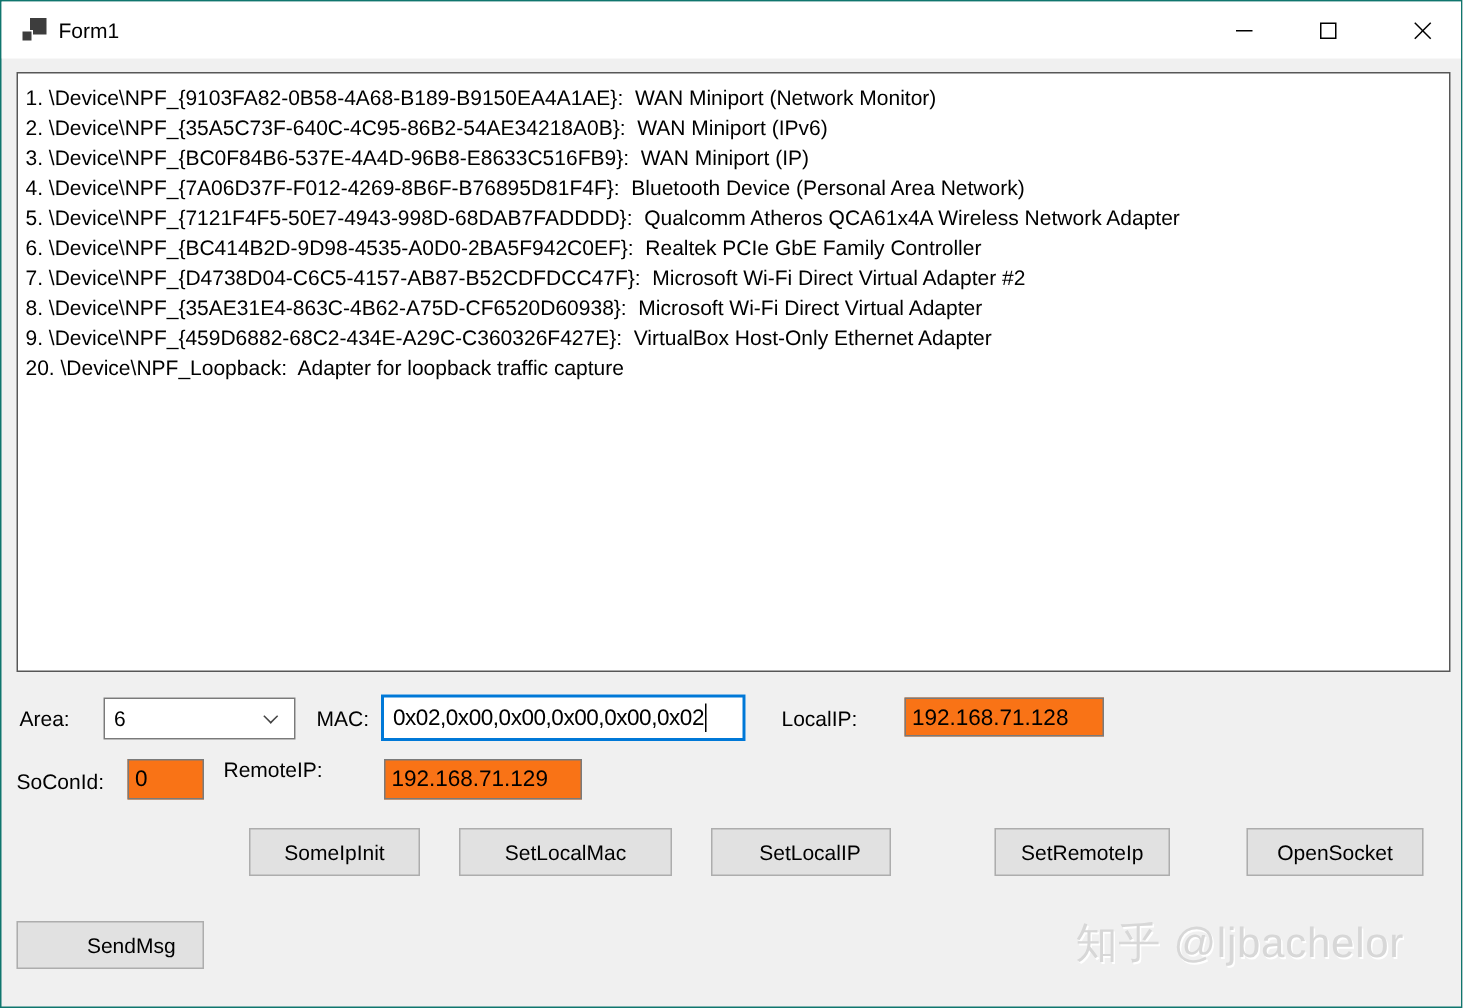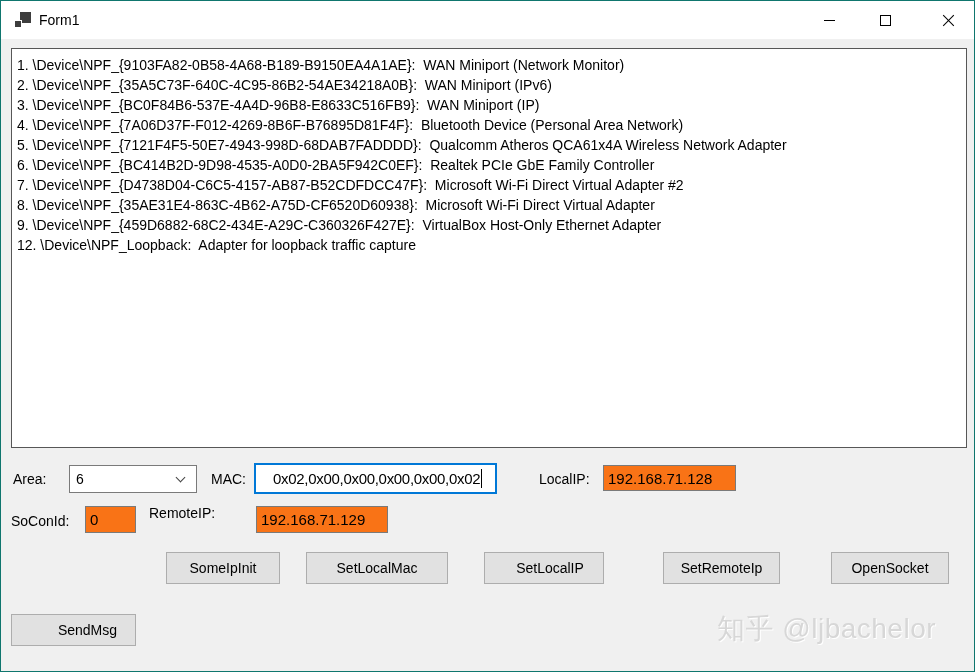--- a/index.html
+++ b/index.html
@@ -42,21 +42,21 @@
   }
   .combo-value { padding-left:6px; font-size:14px; flex:1; }
   .combo-arrow { width:7px; height:7px; border-right:1px solid #444; border-bottom:1px solid #444;
     transform:rotate(45deg); margin:-4px 12px 0 0; }
   .tbox {
     position:absolute; background:#f97316; border:1px solid #7a7a7a;
     font-family:"Liberation Sans", sans-serif; font-size:15px; color:#000; padding:0 4px;
   }
   .mac-wrap {
     position:absolute; left:253px; top:462px; width:243px; height:31px;
-    background:#fff; border:2px solid #0078d7; display:flex; align-items:center; padding-left:17px;
+    background:#fff; border:2px solid #0078d7; display:flex; align-items:center; padding-left:6px;
   }
   .mac-text { font-size:15px; white-space:pre; letter-spacing:-0.3px; }
   .caret { width:1px; height:19px; background:#000; margin-left:1px; }
   
   .btn {
     position:absolute; top:551px; height:32px;
     background:#e1e1e1; border:1px solid #adadad;
     font-family:"Liberation Sans", sans-serif; font-size:14px; color:#000; cursor:default;
   }
   .btn-sendmsg { top:613px;padding-left:28px; }
@@ -91,47 +91,47 @@
   <div class="device-list">
     <div class="device-row">1. \Device\NPF_{9103FA82-0B58-4A68-B189-B9150EA4A1AE}:  WAN Miniport (Network Monitor)</div>
     <div class="device-row">2. \Device\NPF_{35A5C73F-640C-4C95-86B2-54AE34218A0B}:  WAN Miniport (IPv6)</div>
     <div class="device-row">3. \Device\NPF_{BC0F84B6-537E-4A4D-96B8-E8633C516FB9}:  WAN Miniport (IP)</div>
     <div class="device-row">4. \Device\NPF_{7A06D37F-F012-4269-8B6F-B76895D81F4F}:  Bluetooth Device (Personal Area Network)</div>
     <div class="device-row">5. \Device\NPF_{7121F4F5-50E7-4943-998D-68DAB7FADDDD}:  Qualcomm Atheros QCA61x4A Wireless Network Adapter</div>
     <div class="device-row">6. \Device\NPF_{BC414B2D-9D98-4535-A0D0-2BA5F942C0EF}:  Realtek PCIe GbE Family Controller</div>
     <div class="device-row">7. \Device\NPF_{D4738D04-C6C5-4157-AB87-B52CDFDCC47F}:  Microsoft Wi-Fi Direct Virtual Adapter #2</div>
     <div class="device-row">8. \Device\NPF_{35AE31E4-863C-4B62-A75D-CF6520D60938}:  Microsoft Wi-Fi Direct Virtual Adapter</div>
     <div class="device-row">9. \Device\NPF_{459D6882-68C2-434E-A29C-C360326F427E}:  VirtualBox Host-Only Ethernet Adapter</div>
-    <div class="device-row">12. \Device\NPF_Loopback:  Adapter for loopback traffic capture</div>
+    <div class="device-row">20. \Device\NPF_Loopback:  Adapter for loopback traffic capture</div>
   </div>
 
   <span class="fld-label" style="left:12px; top:470px;">Area:</span>
   <div class="combo">
     <span class="combo-value">6</span>
     <span class="combo-arrow"></span>
   </div>
 
   <span class="fld-label" style="left:210px; top:470px;">MAC:</span>
   <div class="mac-wrap">
     <span class="mac-text">0x02,0x00,0x00,0x00,0x00,0x02</span>
     <span class="caret"></span>
   </div>
 
-  <span class="fld-label" style="left:538px; top:470px;">LocalIP:</span>
+  <span class="fld-label" style="left:520px; top:470px;">LocalIP:</span>
   <input class="tbox" style="left: 602px; top: 464px; width: 133px; height: 26px;" value="192.168.71.128">
 
   <span class="fld-label" style="left:10px; top:512px;">SoConId:</span>
   <input class="tbox" style="left: 84px; top: 505px; width: 51px; height: 27px;" value="0">
 
   <span class="fld-label" style="left:148px; top:504px;">RemoteIP:</span>
   <input class="tbox" style="left: 232px; top: 505px; width: 132px; height: 27px; margin-left: 23px;" value="192.168.71.129">
 
   <button class="btn" style="left:165px; width:114px;">SomeIpInit</button>
   <button class="btn" style="left:305px; width:142px;">SetLocalMac</button>
-  <button class="btn" style="left:483px; width:120px;padding-left:12px;">SetLocalIP</button>
+  <button class="btn" style="left:473px; width:120px;padding-left:12px;">SetLocalIP</button>
   <button class="btn" style="left:662px; width:117px;">SetRemoteIp</button>
   <button class="btn" style="left:830px; width:118px;">OpenSocket</button>
 
   <button class="btn btn-sendmsg" style="left:10px; width:125px;">SendMsg</button>
 
   <div class="watermark">知乎 @ljbachelor</div>
 
 </div>
 
 </body></html>

